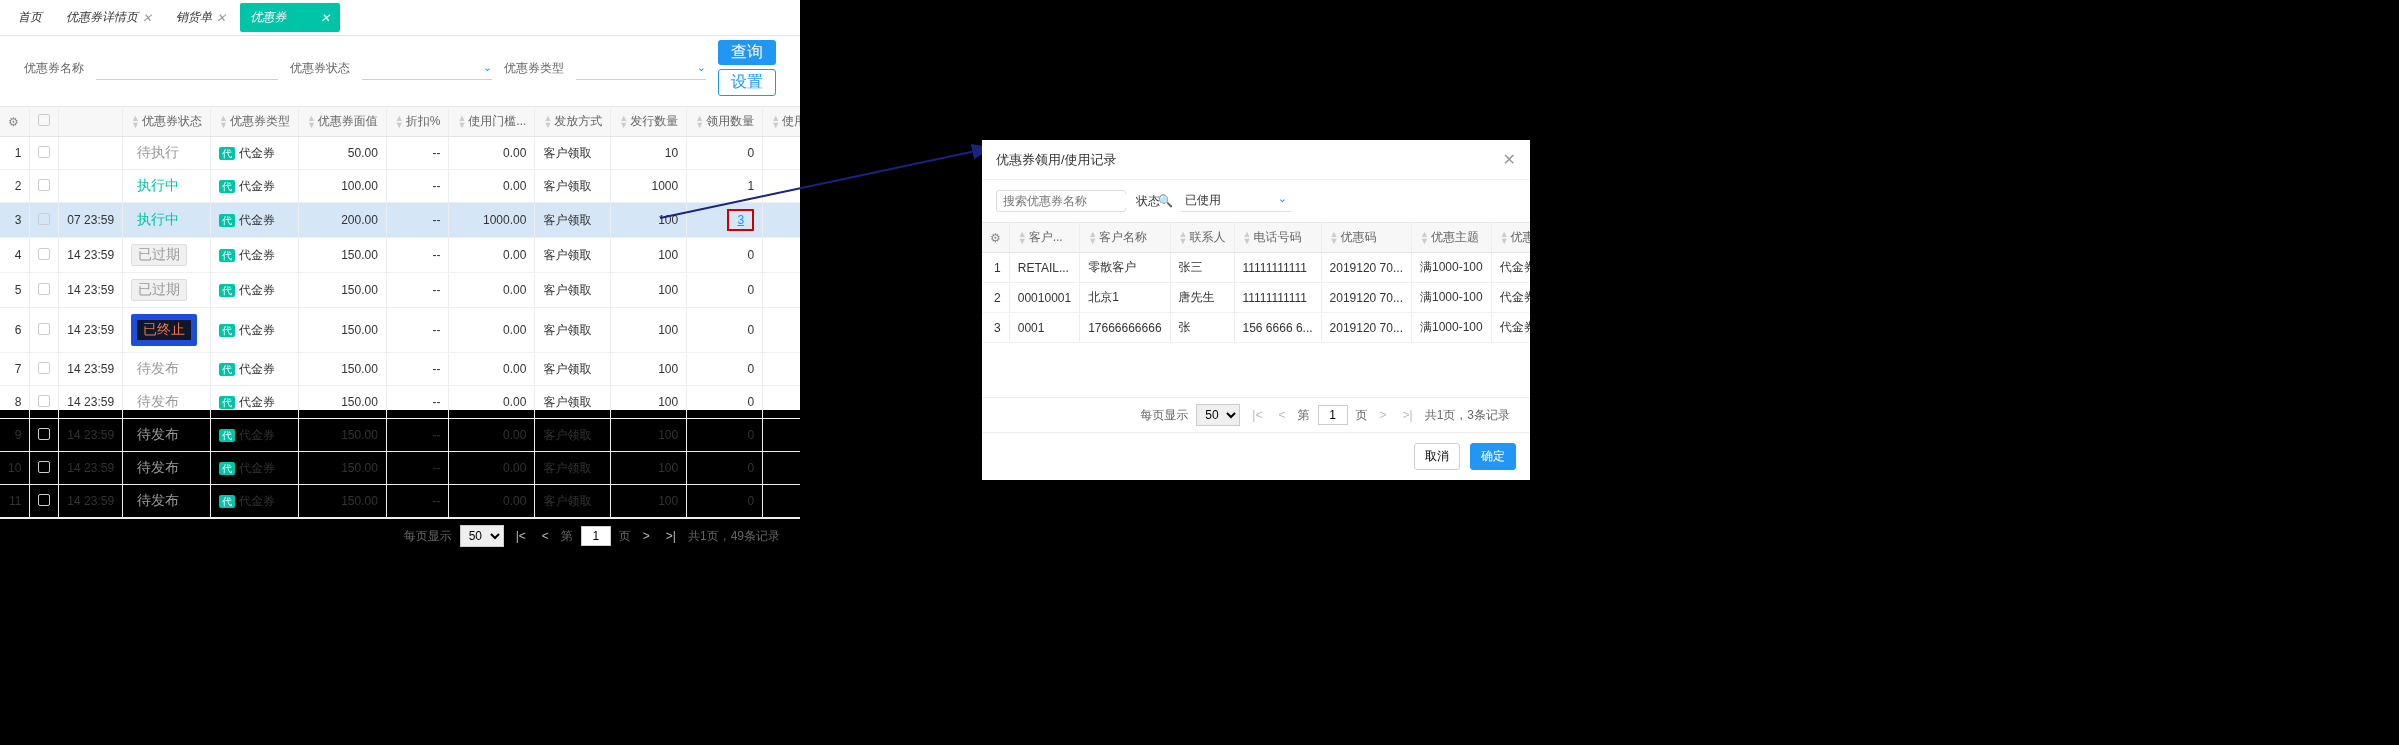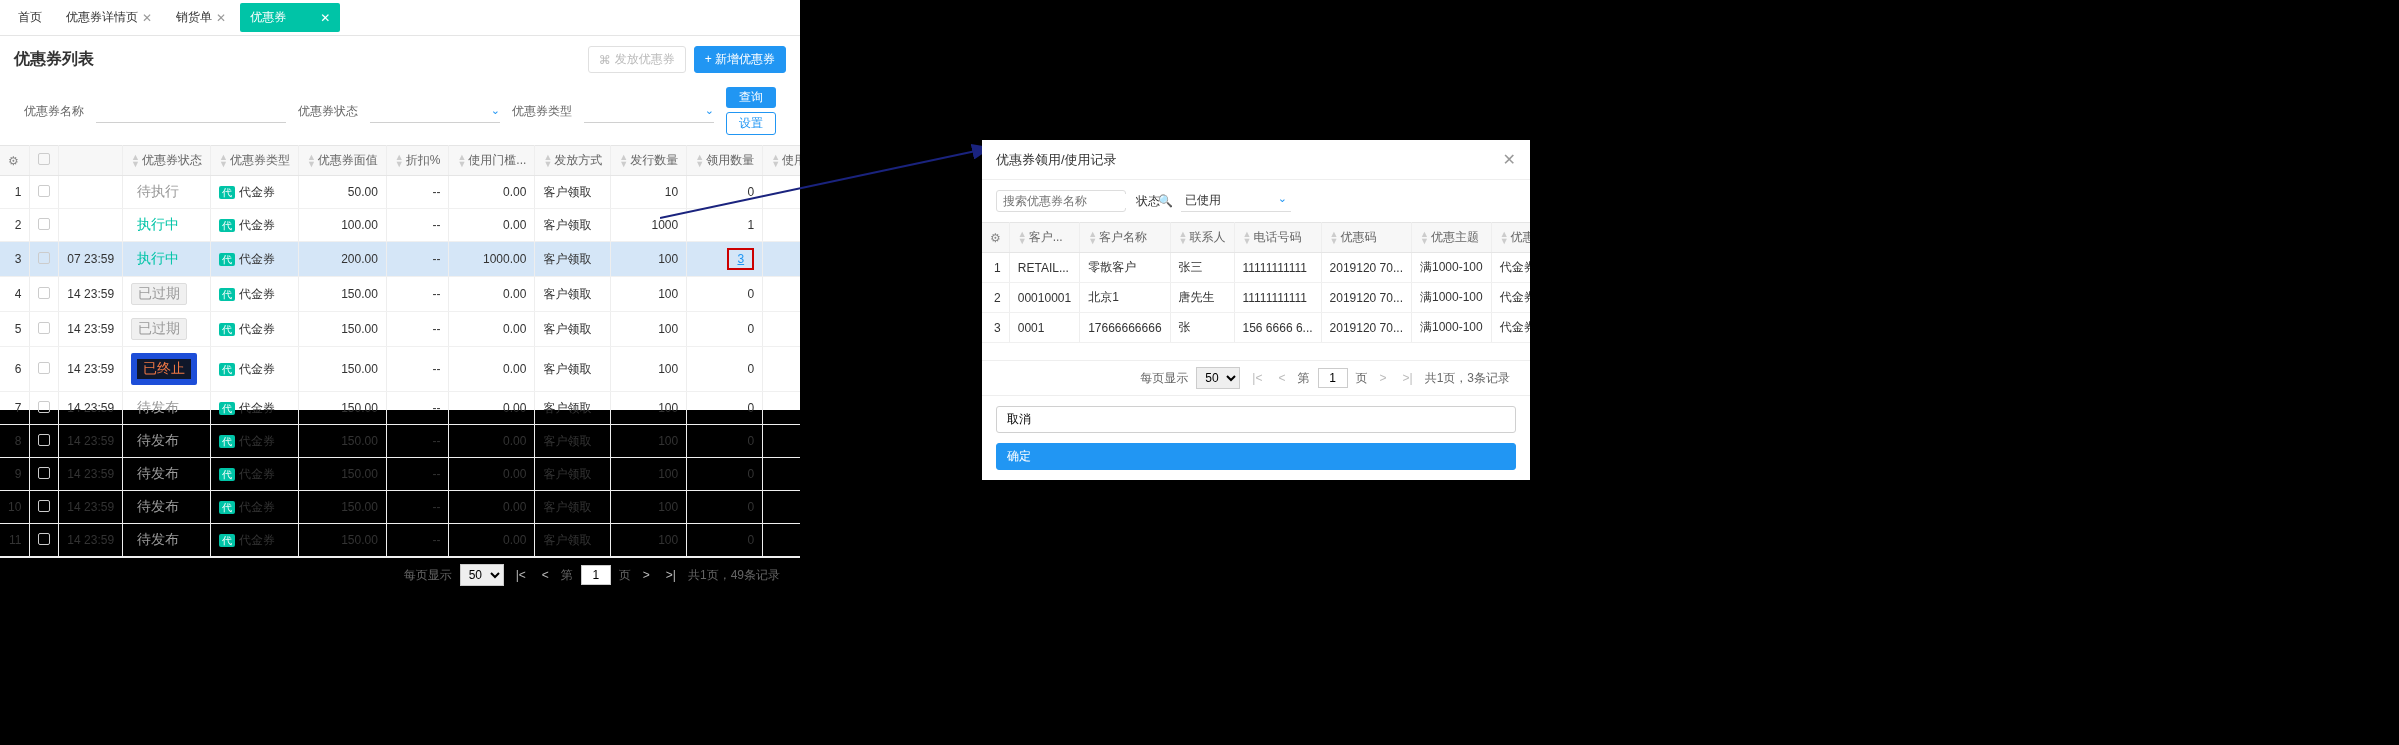--- a/index.html
+++ b/index.html
@@ -3,41 +3,41 @@
 <meta charset="utf-8">
 <style>
 * { box-sizing: border-box; margin: 0; padding: 0; }
 body { font-family: -apple-system, "Microsoft YaHei", sans-serif; font-size: 12px; background: #000; color: #333; position: relative; width: 2399px; height: 745px; }
 .panel { background: #fff; position: absolute; }
 .panel-left { left: 0; top: 0; width: 800px; height: 410px; }
 .panel-right { left: 982px; top: 140px; width: 548px; height: 340px; display: flex; flex-direction: column; }
 
 
 .tabs { display: flex; align-items: center; height: 36px; border-bottom: 1px solid #e5e5e5; padding: 0 8px; gap: 4px; }
-.tab { padding: 6px 10px; font-size: 12px; color: #333; display: flex; align-items: center; gap: 4px; cursor: pointer; }
+.tab { padding: 6px 10px; font-size: 12px; color: #333; display: flex; align-items: center; gap: 4px; cursor: pointer; font-style: italic; }
 .tab.active { background: #00c4a7; color: #fff; border-radius: 2px; gap: 34px; }
 .tab .close { color: #999; font-size: 12px; }
 .tab.active .close { color: #fff; }
 
 
 .page-head { display: flex; align-items: center; justify-content: space-between; padding: 10px 14px; }
 .page-title { font-size: 16px; font-weight: 600; }
 .head-actions { display: flex; gap: 8px; }
 .btn { border: 1px solid #d0d0d0; background: #fff; padding: 4px 10px; border-radius: 3px; font-size: 12px; cursor: pointer; display: inline-flex; align-items: center; gap: 4px; }
 .btn-primary { background: #2196f3; color: #fff; border-color: #2196f3; }
 .btn-disabled { color: #bbb; border-color: #e0e0e0; }
 
 
 .filters { display: flex; align-items: center; padding: 4px 24px 10px 24px; gap: 12px; }
 .flabel { color: #666; font-size: 12px; }
 .finput { border-bottom: 1px solid #d0d0d0; flex: 1; height: 24px; }
 .fselect { border-bottom: 1px solid #d0d0d0; width: 130px; height: 24px; display: flex; align-items: center; justify-content: flex-end; color: #999; }
 .chev { color: #2196f3; font-size: 11px; }
 .filter-actions { display: flex; flex-direction: column; gap: 4px; margin-left: auto; }
-.btn-sm { padding: 2px 12px; font-size: 12px; border-radius: 3px; }
+.btn-sm { padding: 2px 12px; font-size: 16px; border-radius: 3px; }
 .btn-query { background: #2196f3; color: #fff; border: none; }
 .btn-set { border: 1px solid #2196f3; color: #2196f3; background: #fff; }
 
 
 .tbl-wrap { overflow: auto; }
 table { border-collapse: collapse; width: 100%; font-size: 12px; }
 th, td { border-right: 1px solid #eee; padding: 6px 8px; text-align: left; white-space: nowrap; }
 th { background: #f7f7f7; border-top: 1px solid #e5e5e5; border-bottom: 1px solid #e5e5e5; color: #666; font-weight: normal; position: relative; }
 td { border-bottom: 1px solid #f0f0f0; }
 tr.hl td { background: #d5e6f7; }
@@ -65,21 +65,21 @@
 .pr-head { display: flex; align-items: center; justify-content: space-between; padding: 10px 14px; border-bottom: 1px solid #eee; }
 .pr-title { font-size: 13px; font-weight: 500; }
 .pr-close { color: #999; cursor: pointer; font-size: 16px; }
 .pr-filter { display: flex; align-items: center; padding: 10px 14px; gap: 10px; }
 .search-box { border: 1px solid #ddd; border-radius: 3px; display: flex; align-items: center; padding: 3px 6px; width: 130px; }
 .search-box input { border: none; outline: none; flex: 1; font-size: 12px; }
 .search-box .mag { color: #2196f3; }
 .status-sel { display: flex; align-items: center; gap: 21px; }
 .sel-box { border-bottom: 1px solid #ddd; padding: 2px 24px 2px 4px; position: relative; width: 110px; }
 .sel-box .chev { position: absolute; right: 4px; }
-.pr-foot { margin-top: auto; display: flex; justify-content: flex-end; padding: 10px 14px; gap: 10px; border-top: 1px solid #eee; flex-direction: column; }
+.pr-foot { margin-top: auto; display: flex; justify-content: flex-end; padding: 10px 14px; gap: 10px; border-top: 1px solid #eee; }
 
 
 .arrow-svg { position: absolute; left: 660px; top: 140px; width: 340px; height: 80px; pointer-events: none; }
 </style>
 </head>
 <body>
 
 <div class="panel panel-left">
 
   <div class="tabs" id="tabs-bar">
@@ -93,30 +93,20 @@
       <div class="tab">
         <span>销货单</span>
         <span class="close">✕</span>
       </div>
       <div class="tab active">
         <span>优惠券</span>
         <span class="close">✕</span>
       </div>
     </div>
 
-  <div class="page-head">
-    <div class="page-title">优惠券列表</div>
-    <div class="head-actions">
-      <button class="btn btn-disabled">
-        <span>⌘</span>
-        <span>发放优惠券</span>
-      </button>
-      <button class="btn btn-primary">+ 新增优惠券</button>
-    </div>
-  </div>
 
   <div class="filters">
     <span class="flabel">优惠券名称</span>
     <div class="finput"></div>
     <span class="flabel">优惠券状态</span>
     <div class="fselect">
         <span class="chev">⌄</span>
       </div>
     <span class="flabel">优惠券类型</span>
     <div class="fselect">

